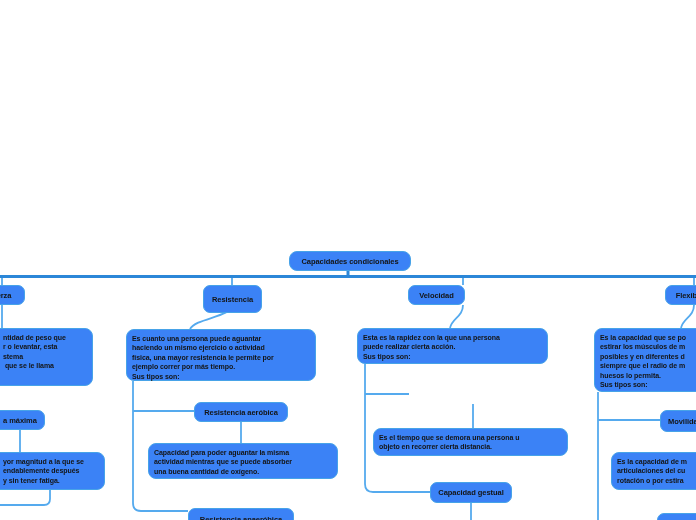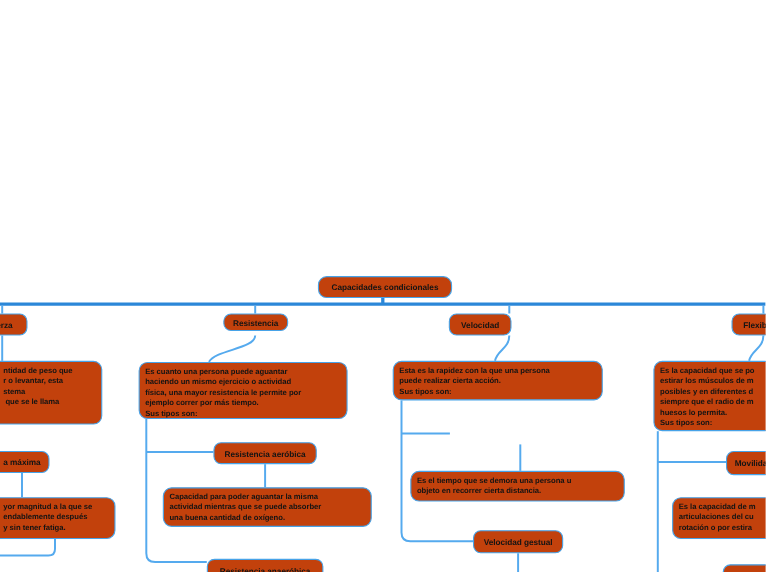--- a/index.html
+++ b/index.html
@@ -4,36 +4,36 @@
 <style>
   html,body{margin:0;padding:0}
   body{
     width:696px;height:520px;overflow:hidden;position:relative;
     background:#ffffff;font-family:"Liberation Sans",sans-serif;
   }
   .canvas{position:absolute;left:0;top:0;width:696px;height:520px}
   svg.wires{position:absolute;left:0;top:0;width:696px;height:520px;pointer-events:none}
 
   .node{
-    position:absolute;background:#c2410c;border:1.5px solid #47a3e8;
+    position:absolute;background:#3b82f6;border:1.5px solid #47a3e8;
     border-radius:7px;box-sizing:border-box;color:#141414;font-weight:bold;
   }
   .label{
     font-size:7.5px;display:flex;align-items:center;justify-content:center;
     text-align:center;white-space:pre;letter-spacing:-0.05px;
   }
   .desc{
     font-size:7px;line-height:9.5px;padding:3.5px 5px;white-space:pre;
     letter-spacing:-0.05px;border-radius:8px;
   }
 
   
   [data-name="root-node"]{left:289px;top:251px;width:122px;height:20px;border-radius:8px}
   [data-name="branch-fuerza"]{left:-26px;top:285px;width:51px;height:20px}
-  [data-name="branch-resistencia"]{left:203px;top:285px;width:59px;height:16px}
+  [data-name="branch-resistencia"]{left:203px;top:285px;width:59px;height:28px}
   [data-name="branch-velocidad"]{left:408px;top:285px;width:57px;height:20px}
   [data-name="branch-flexibilidad"]{left:665px;top:285px;width:62px;height:20px}
 
   
   [data-name="fuerza-description"]{left:-162px;top:328px;width:255px;height:58px;padding-left:164px}
   [data-name="fuerza-maxima-node"]{left:-62px;top:410px;width:107px;height:20px;justify-content:flex-start;padding-left:64px}
   [data-name="fuerza-maxima-description"]{left:-140px;top:452px;width:245px;height:38px;padding-left:142px}
 
   
   [data-name="resistencia-description"]{left:126px;top:329px;width:190px;height:52px}
@@ -113,21 +113,21 @@
   <div class="node desc" data-name="resistencia-aerobica-description">Capacidad para poder aguantar la misma
 actividad mientras que se puede absorber
 una buena cantidad de oxígeno.</div>
   <div class="node label" data-name="resistencia-anaerobica-node">Resistencia anaeróbica</div>
 
   <div class="node desc" data-name="velocidad-description">Esta es la rapidez con la que una persona
 puede realizar cierta acción.
 Sus tipos son:</div>
   <div class="node desc" data-name="velocidad-desplazamiento-description">Es el tiempo que se demora una persona u
 objeto en recorrer cierta distancia.</div>
-  <div class="node label" data-name="velocidad-gestual-node">Velocidad gestual</div>
+  <div class="node label" data-name="velocidad-gestual-node">Capacidad gestual</div>
 
   <div class="node desc" data-name="flexibilidad-description">Es la capacidad que se po
 estirar los músculos de m
 posibles y en diferentes d
 siempre que el radio de m
 huesos lo permita.
 Sus tipos son:</div>
   <div class="node label" data-name="movilidad-node">Movilidad</div>
   <div class="node desc" data-name="movilidad-description">Es la capacidad de m
 articulaciones del cu

